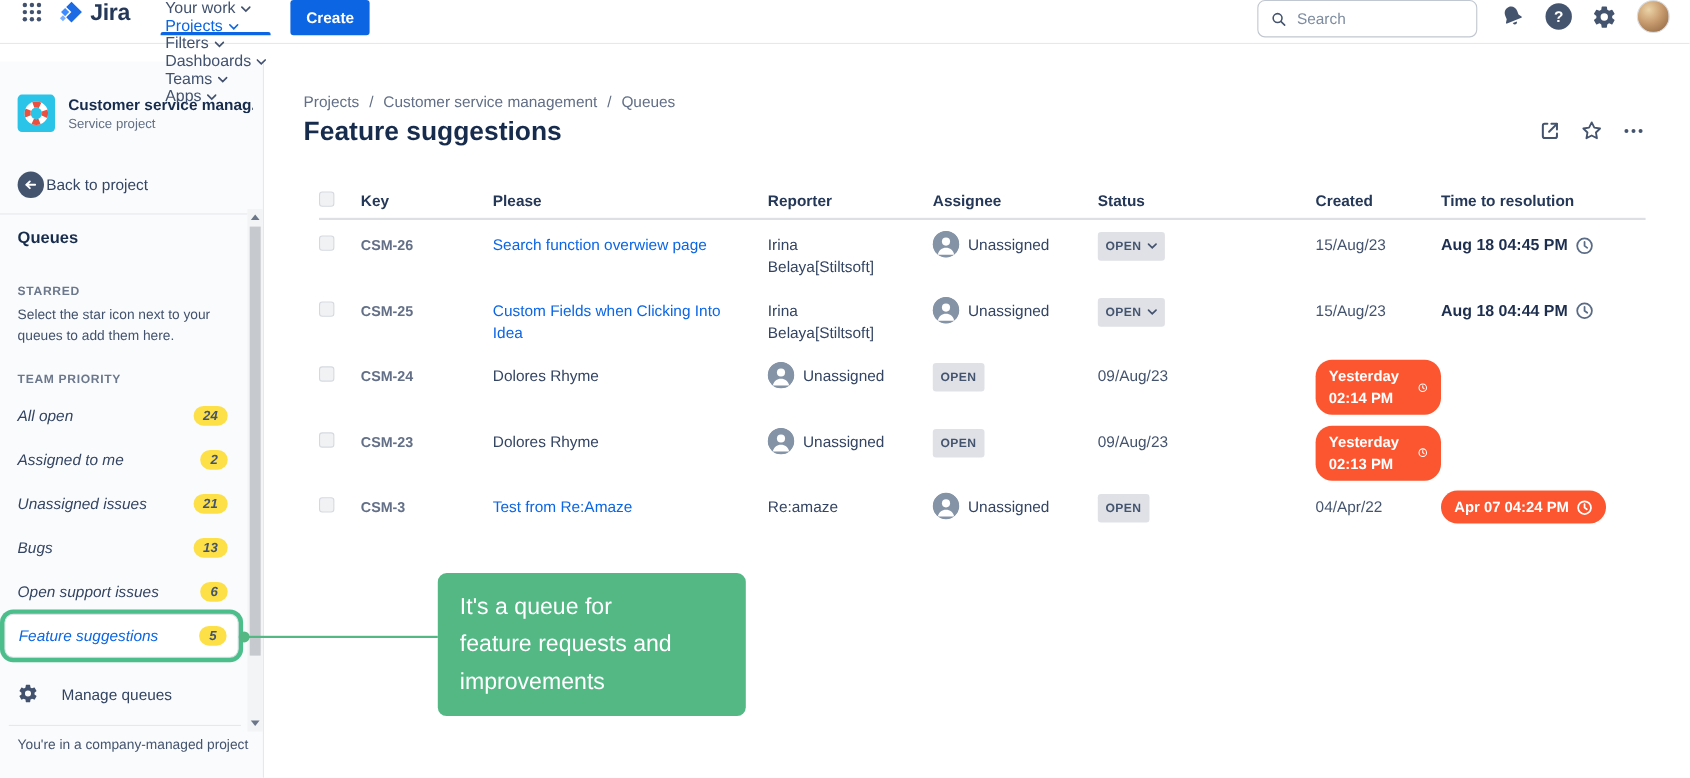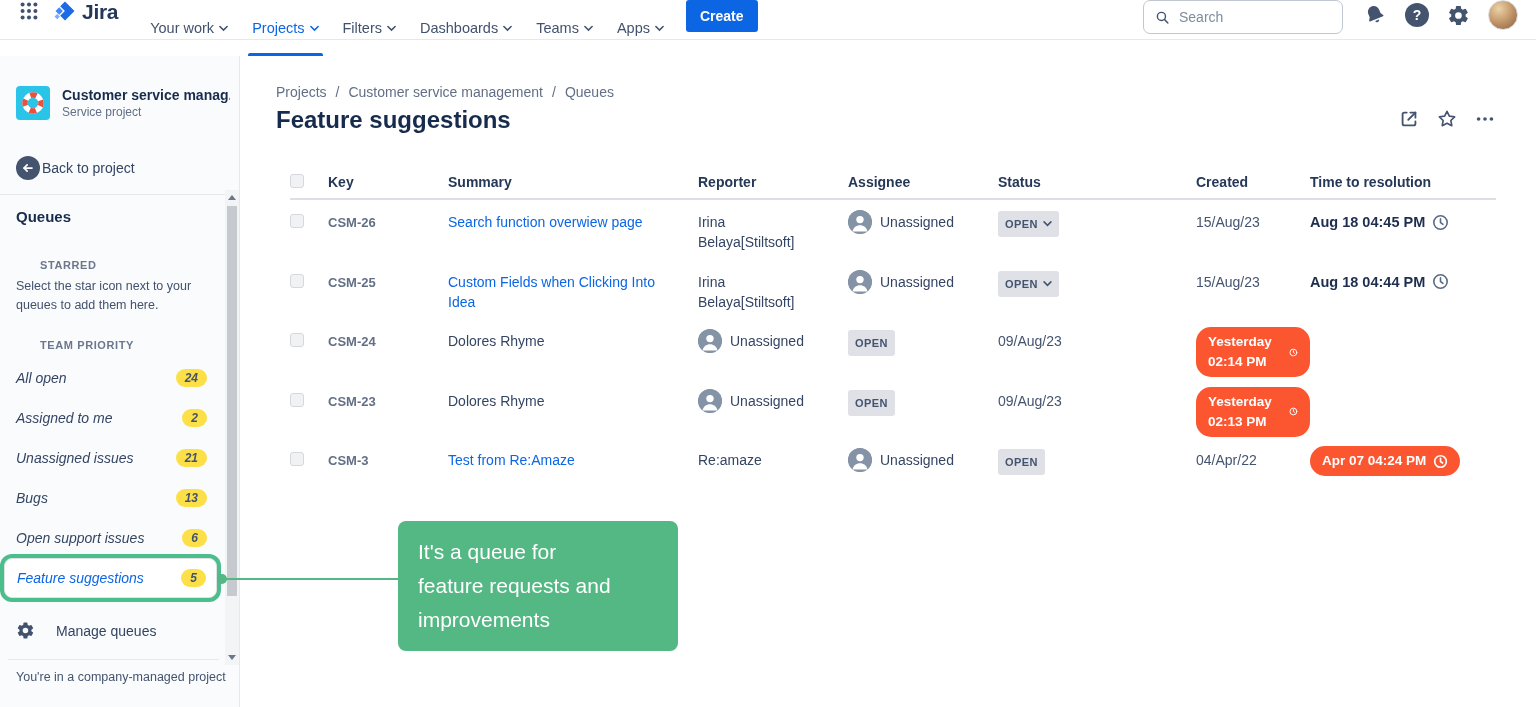--- a/index.html
+++ b/index.html
@@ -11,21 +11,21 @@
   html,body{width:1536px; height:707px; overflow:hidden; background:#fff;
     font-family:"Liberation Sans", sans-serif; color:var(--navy);}
   svg{display:block;}
 
   
   .navbar{position:absolute; top:0; left:0; right:0; height:40px; background:#fff;
     border-bottom:1px solid var(--border); display:flex; align-items:flex-start; padding:0 18px; z-index:30;}
   .appgrid{margin-right:12px; cursor:pointer;}
   .logo{display:flex; align-items:center; gap:6px; margin-right:20px; cursor:pointer;}
   .logo-word{font-size:21px; font-weight:700; color:#253858; letter-spacing:-.3px;}
-  .primary-nav{display:flex; align-items:stretch; height:56px;}
+  .primary-nav{display:flex; align-items:stretch; height:56px;flex-direction:column;}
   .nav-item{position:relative; display:flex; align-items:center; gap:5px; padding:0 12px;
     font-size:14.5px; font-weight:500; color:#42526E; cursor:pointer;}
   .nav-item.active{color:var(--accent);}
   .nav-item.active::after{content:""; position:absolute; left:8px; right:8px; bottom:0;
     height:3px; background:var(--accent); border-radius:2px 2px 0 0;}
   .create-btn{margin-left:10px; height:32px; padding:0 14px; background:var(--accent); color:#fff;
     border:none; border-radius:3px; font-size:14px; font-weight:600; cursor:pointer; font-family:inherit;}
   .nav-spacer{flex:1;}
   .search-box{display:flex; align-items:center; gap:8px; width:200px; height:34px;
     border:1px solid #C1C7D0; border-radius:7px; padding:0 10px; background:#fff;}
@@ -47,21 +47,21 @@
   .project-avatar{width:34px; height:34px; border-radius:4px; background:#29C4E8;
     display:flex; align-items:center; justify-content:center; flex:none;}
   .project-name{font-size:14px; font-weight:700; color:var(--navy); width:168px; white-space:nowrap; overflow:hidden;}
   .project-type{font-size:12px; color:var(--muted); margin-top:2px;}
   .back-row{position:absolute; top:100px; left:16px; display:flex; align-items:center; gap:2px; cursor:pointer;}
   .back-circle{width:24px; height:24px; border-radius:50%; background:#44546F;
     display:flex; align-items:center; justify-content:center;}
   .back-label{font-size:14px; color:#344563;}
   .sb-divider1{position:absolute; top:138px; left:0; right:14px; border-top:1px solid var(--border);}
   .queues-title{position:absolute; top:152px; left:16px; font-size:15px; font-weight:700; color:var(--navy);}
-  .sec-h{position:absolute; left:16px; font-size:11px; font-weight:700; letter-spacing:.6px; color:#6B778C;margin-left:24px;}
+  .sec-h{position:absolute; left:16px; font-size:11px; font-weight:700; letter-spacing:.6px; color:#6B778C;}
   .starred-h{top:203px;}
   .starred-help{position:absolute; top:221px; left:16px; width:202px; font-size:12.5px;
     line-height:19px; color:#42526E;}
   .teampriority-h{top:283px;}
   .queue-list{position:absolute; top:302px; left:4px; right:22px;}
   .queue-item{height:40px; display:flex; align-items:center; padding:0 10px 0 12px;
     border-radius:8px; cursor:pointer;font-style:italic;}
   .q-label{flex:1; font-size:14px; color:#344563;}
   .q-count{background:#fde047; color:#44546F; font-size:12px; font-weight:600;
     padding:2px 9px; border-radius:10px;}
@@ -329,21 +329,21 @@
           <circle cx="12" cy="12" r="2"></circle>
           <circle cx="19" cy="12" r="2"></circle>
       </svg>
     </span>
   </div>
 
   <div class="table">
     <div class="thead">
       <div class="th"><span class="checkbox"></span></div>
       <div class="th">Key</div>
-      <div class="th">Summary</div>
+      <div class="th">Please</div>
       <div class="th">Reporter</div>
       <div class="th">Assignee</div>
       <div class="th">Status</div>
       <div class="th">Created</div>
       <div class="th">Time to resolution</div>
     </div>
     <div class="tbody">
   <div class="trow">
     <div class="cell"><span class="checkbox"></span></div>
     <div class="cell"><span class="key-text">CSM-26</span></div>

